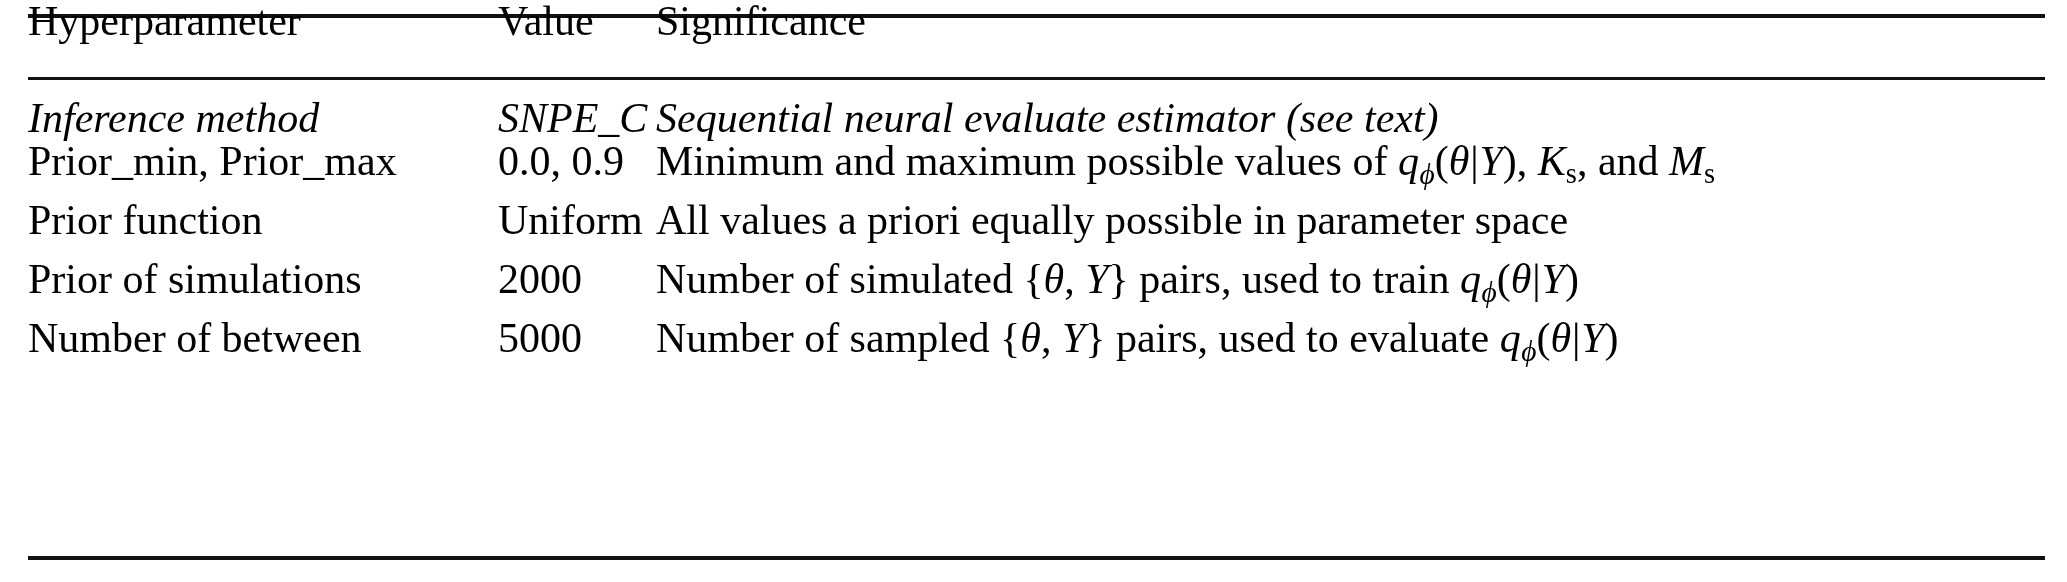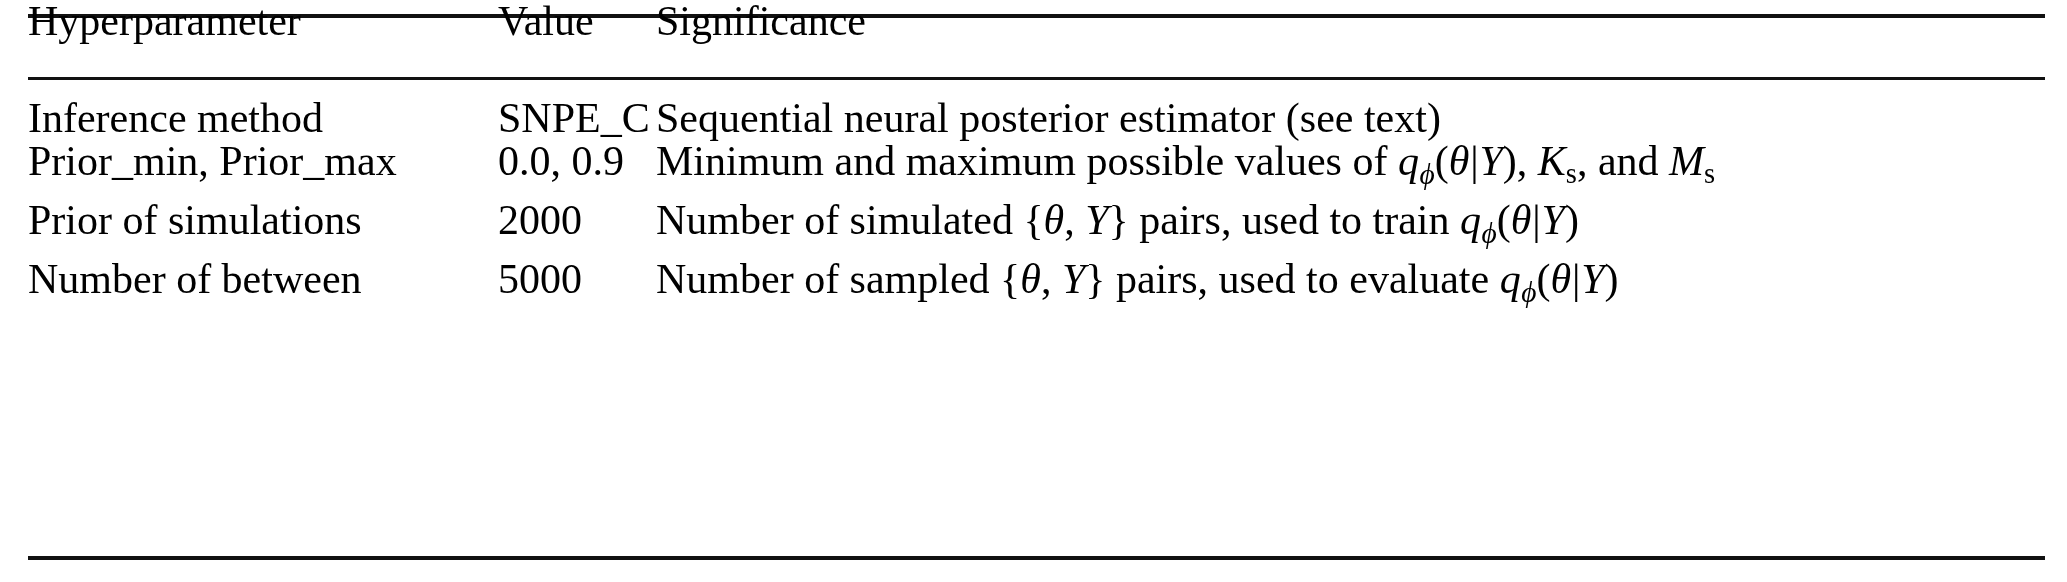--- a/index.html
+++ b/index.html
@@ -54,21 +54,21 @@
   thead th {
     font-size: 42px;
     line-height: 1;
     height: 77px;
     vertical-align: bottom;
     padding-bottom: 16px;
   }
   thead th .hd { display: inline-block; }
 
   tbody tr { height: 59px; }
-  tbody tr:first-child td { padding-top: 20px; }
+  tbody tr:first-child td { padding-top: 20px; font-style: italic; }
   tbody td {
     font-size: 42px;
     line-height: 1.02;
   }
 
   
   .m { font-family: "Liberation Serif", "DejaVu Serif", serif; }
   .mi { font-style: italic; }
   .sub {
     font-size: 0.70em;
@@ -115,32 +115,37 @@
           <span class="hd">Significance</span>
         </th>
       </tr>
     </thead>
 
     <tbody>
 
       <tr>
         <td>Inference method</td>
         <td>SNPE_C</td>
-        <td>Sequential neural posterior estimator (see text)</td>
+        <td>Sequential neural evaluate estimator (see text)</td>
       </tr>
 
 
 
 
       <tr>
         <td>Prior_min, Prior_max</td>
         <td>0.0, 0.9</td>
         <td><span>Minimum and maximum possible values of</span><span class="m qphi">&nbsp;<span class="q">q</span><span class="sub">ϕ</span><span class="paren">(</span><span class="mi">θ</span><span class="bar">|</span><span class="mi">Y</span><span class="paren">)</span></span><span class="paren">,</span><span class="m">&nbsp;<span class="mi">K</span><span class="sub-up">s</span></span><span class="paren">,</span>&nbsp;<span>and</span><span class="m">&nbsp;<span class="mi">M</span><span class="sub-up">s</span></span></td>
       </tr>
 
+      <tr>
+        <td>Prior function</td>
+        <td>Uniform</td>
+        <td>All values a priori equally possible in parameter space</td>
+      </tr>
 
       <tr>
         <td>Prior of simulations</td>
         <td>2000</td>
         <td><span>Number of simulated</span><span class="m">&nbsp;<span class="brace">{</span><span class="mi">θ</span><span class="paren">,</span>&nbsp;<span class="mi">Y</span><span class="brace">}</span></span>&nbsp;<span>pairs, used to train</span><span class="m qphi">&nbsp;<span class="q">q</span><span class="sub">ϕ</span><span class="paren">(</span><span class="mi">θ</span><span class="bar">|</span><span class="mi">Y</span><span class="paren">)</span></span></td>
       </tr>
 
       <tr>
         <td>Number of between</td>
         <td>5000</td>

